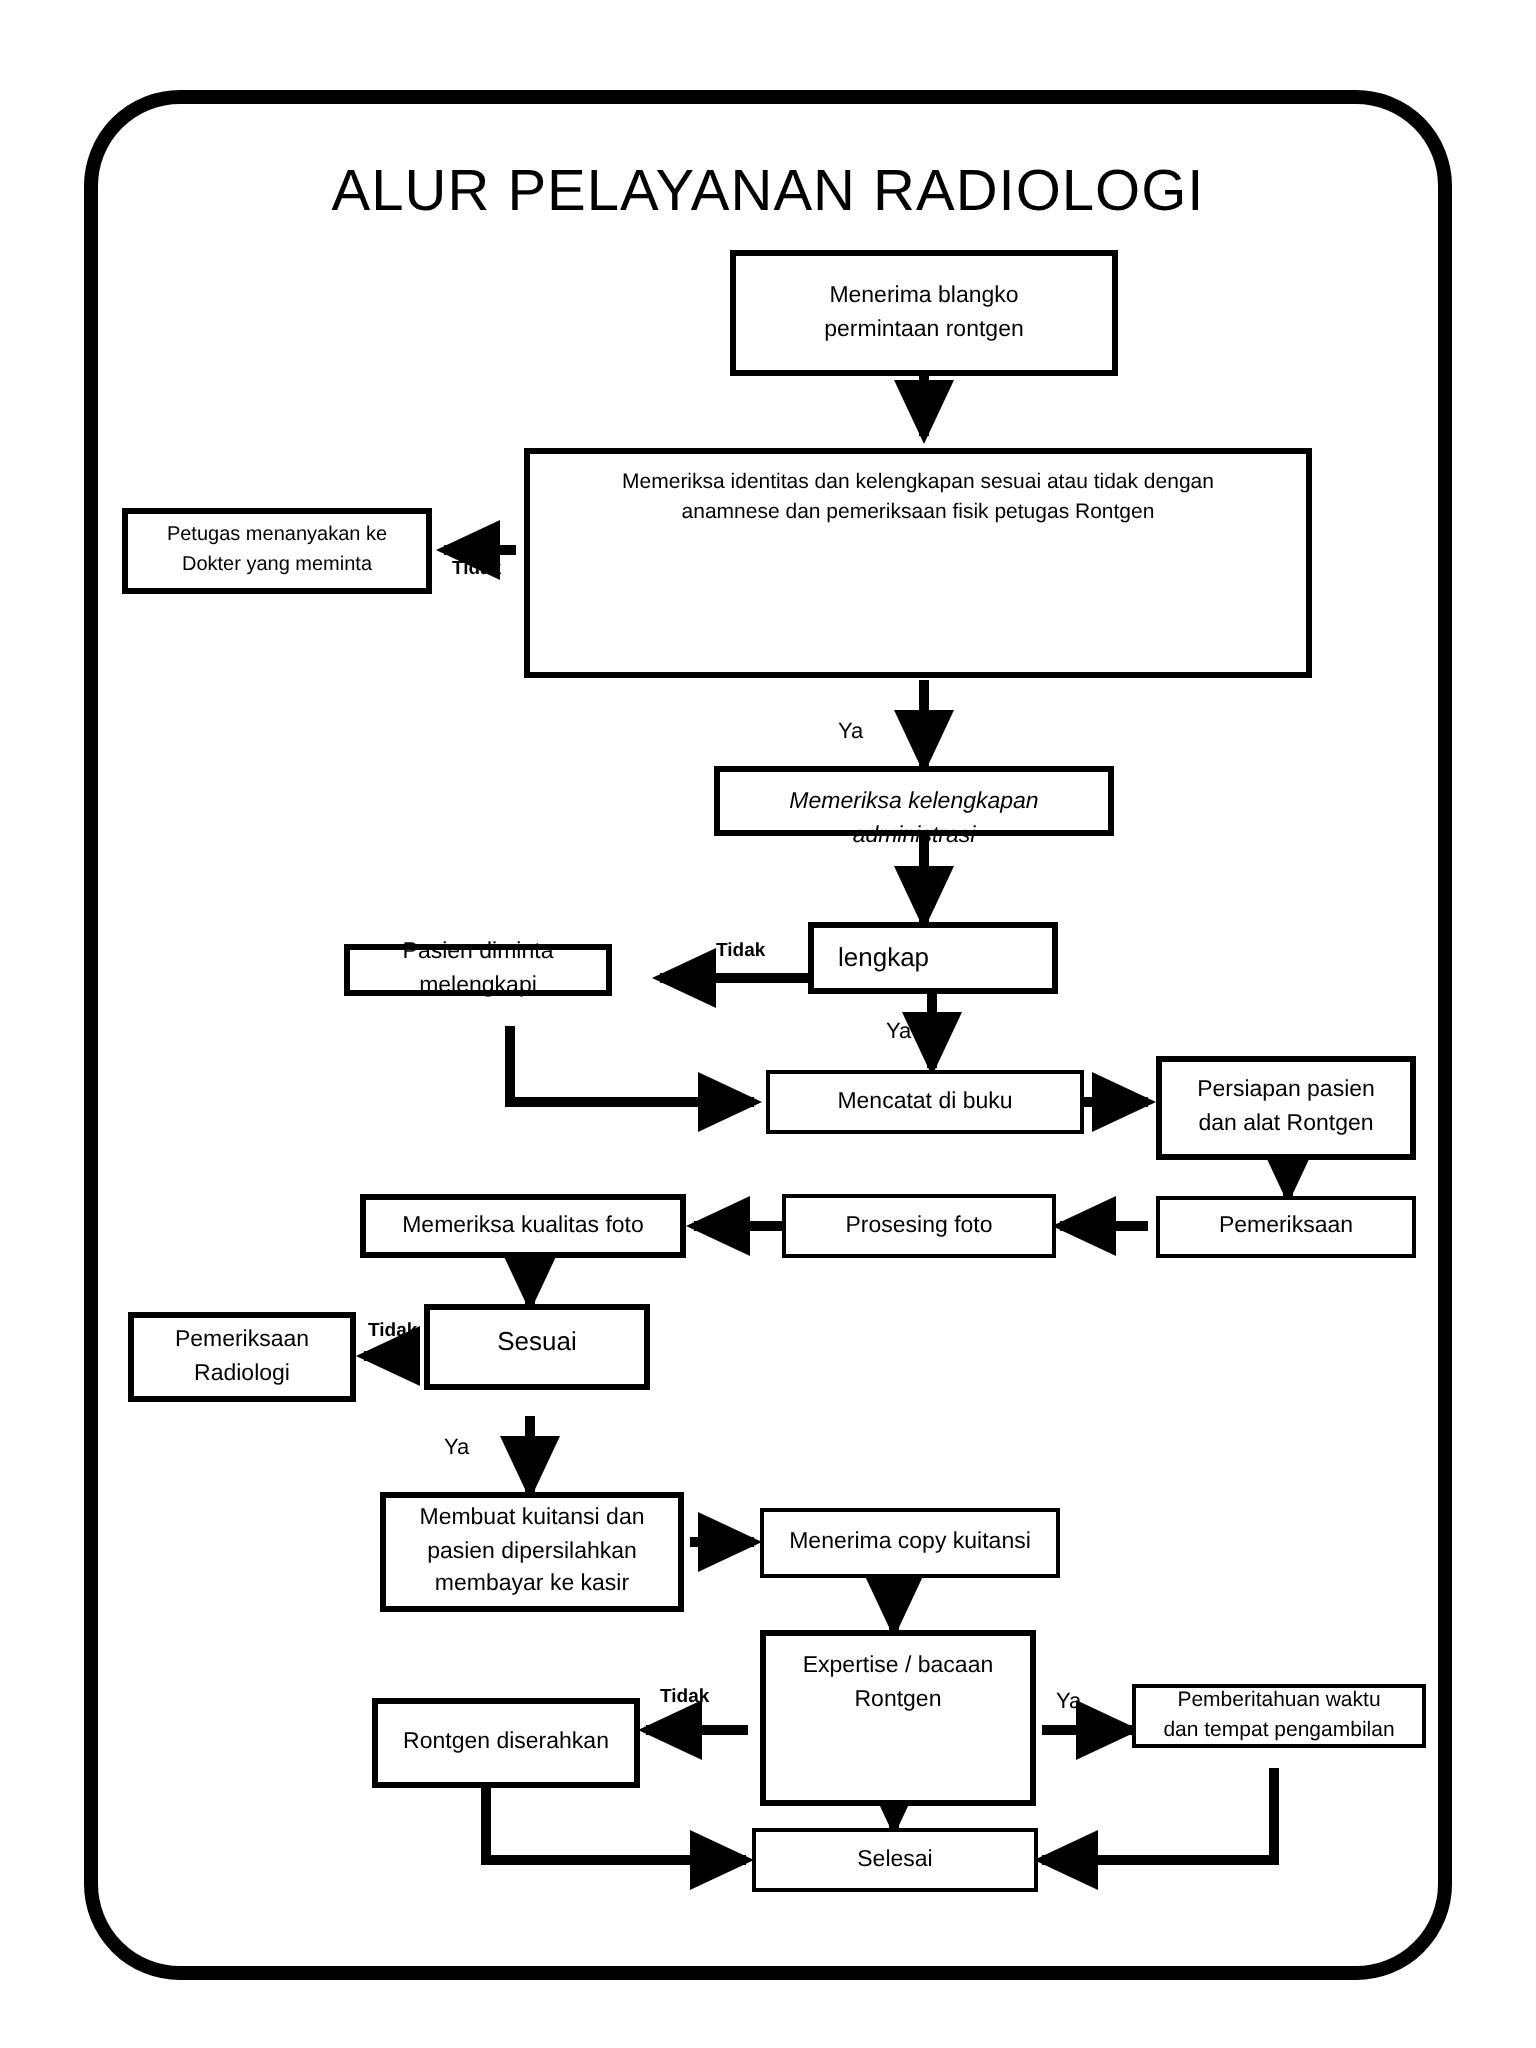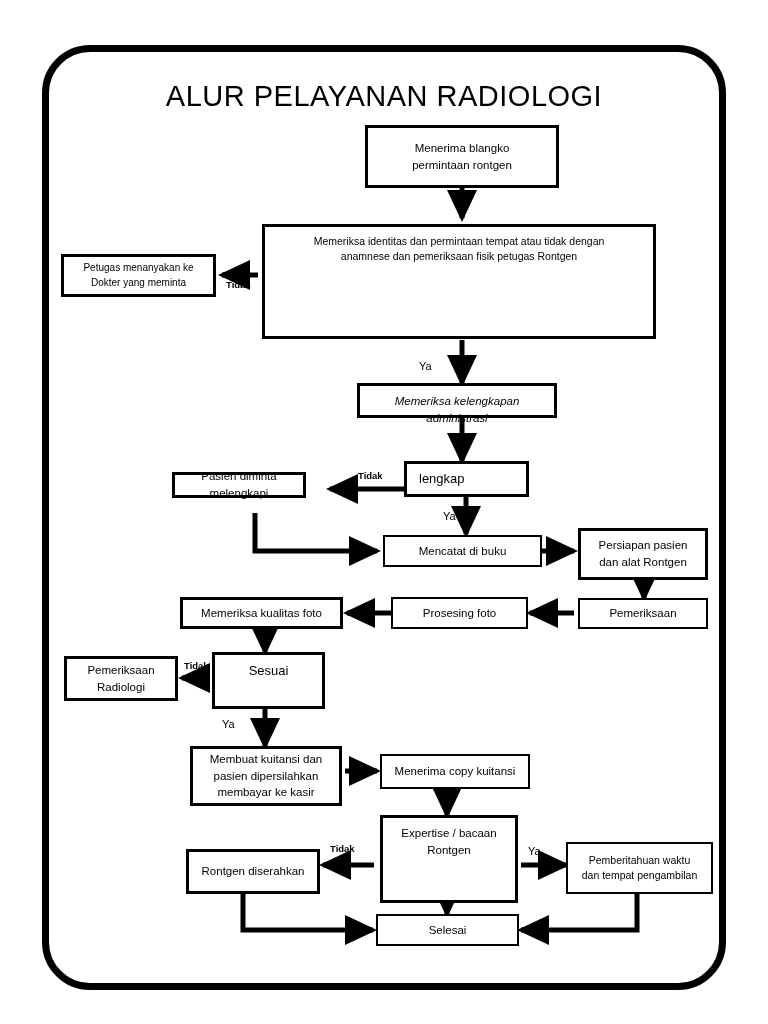--- a/index.html
+++ b/index.html
@@ -88,21 +88,21 @@
       <path d="M447,903 L447,914"></path>
     </g>
   </svg>
 
   <div class="box" style="left:365px;top:125px;width:194px;height:63px;">
     <span style="white-space:pre-line;">Menerima blangko
 permintaan rontgen</span>
   </div>
 
   <div class="box top" style="left:262px;top:224px;width:394px;height:115px;font-size:10.5px;">
-    <span style="white-space:pre-line;">Memeriksa identitas dan permintaan tempat atau tidak dengan
+    <span style="white-space:pre-line;">Memeriksa identitas dan kelengkapan sesuai atau tidak dengan
 anamnese dan pemeriksaan fisik petugas Rontgen</span>
   </div>
 
   <div class="box" style="left:61px;top:254px;width:155px;height:43px;font-size:10px;">
     <span style="white-space:pre-line;">Petugas menanyakan ke
 Dokter yang meminta</span>
   </div>
 
   <div class="box top" style="left:357px;top:383px;width:200px;height:35px;font-style:italic;">
     <span style="white-space:pre-line;">Memeriksa kelengkapan
@@ -132,21 +132,21 @@
   </div>
 
   <div class="box b2" style="left:391px;top:597px;width:137px;height:32px;">
     <span>Prosesing foto</span>
   </div>
 
   <div class="box" style="left:180px;top:597px;width:163px;height:32px;">
     <span>Memeriksa kualitas foto</span>
   </div>
 
-  <div class="box top" style="left:212px;top:652px;width:113px;height:57px;font-size:13px;">
+  <div class="box top" style="left:212px;top:652px;width:113px;height:43px;font-size:13px;">
     <span>Sesuai</span>
   </div>
 
   <div class="box" style="left:64px;top:656px;width:114px;height:45px;">
     <span style="white-space:pre-line;">Pemeriksaan
 Radiologi</span>
   </div>
 
   <div class="box" style="left:190px;top:746px;width:152px;height:60px;">
     <span style="white-space:pre-line;">Membuat kuitansi dan
@@ -160,21 +160,21 @@
 
   <div class="box top" style="left:380px;top:815px;width:138px;height:88px;">
     <span style="white-space:pre-line;">Expertise / bacaan
 Rontgen</span>
   </div>
 
   <div class="box" style="left:186px;top:849px;width:134px;height:45px;">
     <span>Rontgen diserahkan</span>
   </div>
 
-  <div class="box b2" style="left:566px;top:842px;width:147px;height:52px;font-size:10.5px;">
+  <div class="box b2" style="left:566px;top:842px;width:147px;height:32px;font-size:10.5px;">
     <span style="white-space:pre-line;">Pemberitahuan waktu
 dan tempat pengambilan</span>
   </div>
 
   <div class="box b2" style="left:376px;top:914px;width:143px;height:32px;">
     <span>Selesai</span>
   </div>
 
   <div class="lbl small" style="left:226px;top:279px;">Tidak</div>
 

